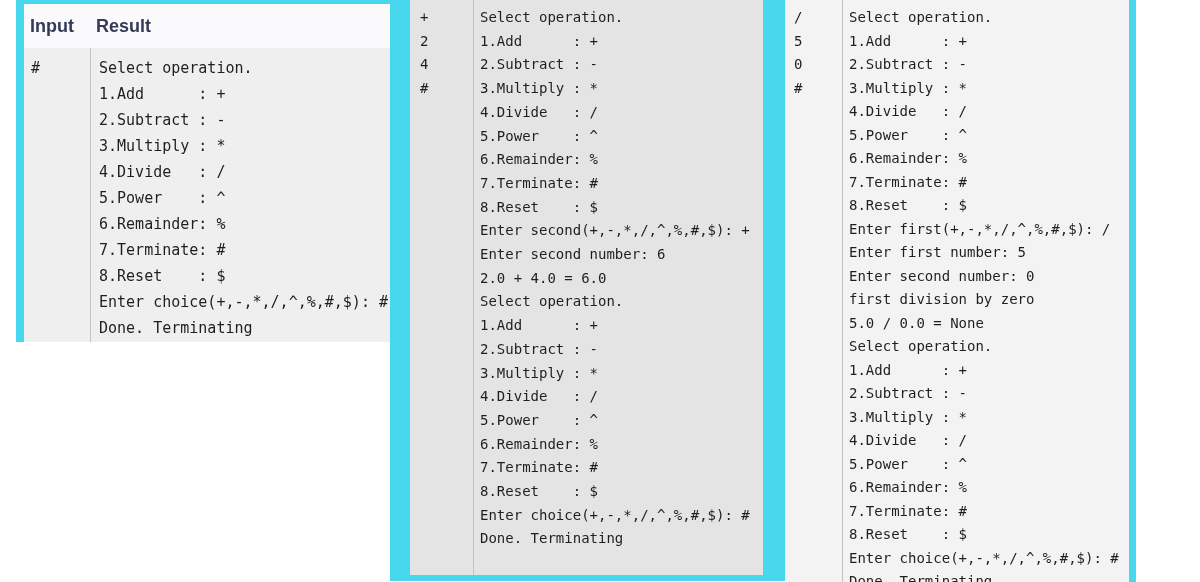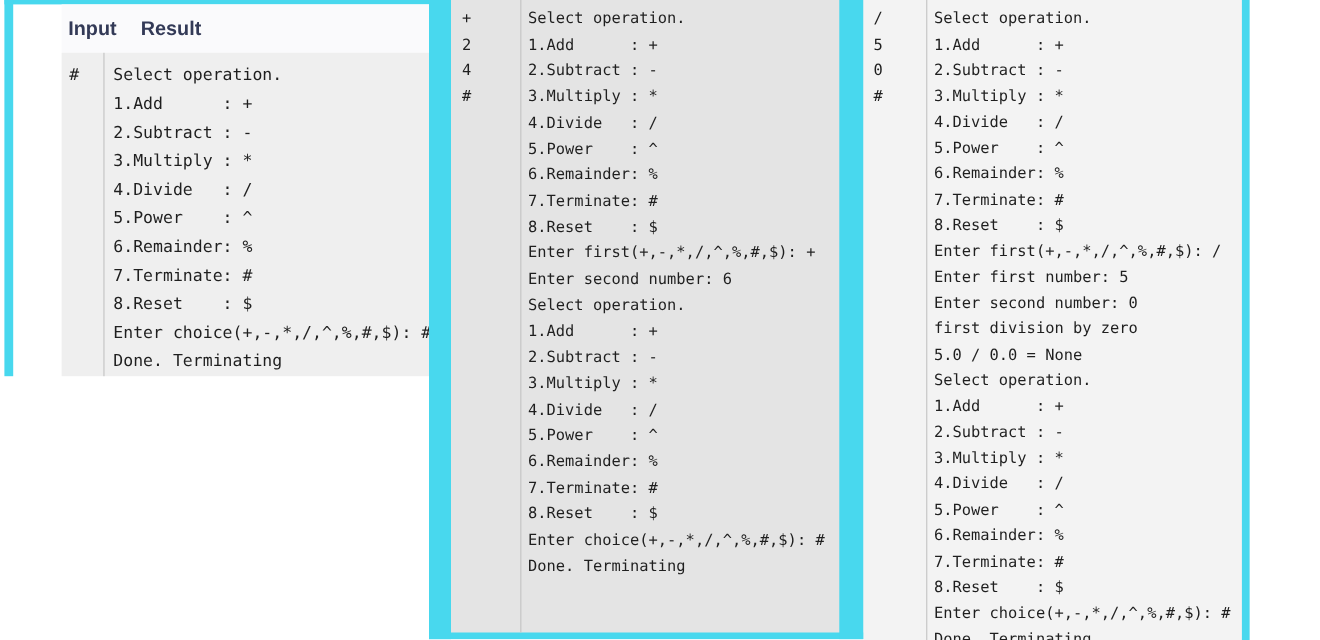--- a/index.html
+++ b/index.html
@@ -12,26 +12,25 @@
     background: #ffffff;
     overflow: hidden;
     font-family: "DejaVu Sans Mono", "Liberation Mono", monospace;
     color: var(--console-text, #1f1f1f);
   }
 
   .panel { position: absolute; top: 0; }
 
   
   .panel-left {
-    left: 4px;
+    left: 16px;
     width: 388px;
     height: 342px;
     border-top: 4px solid var(--accent-cyan, #48d8ee);
     border-left: 8px solid var(--accent-cyan, #48d8ee);
-    padding-left: 44px;
   }
   .tbl-header {
     height: 44px;
     background: var(--header-bg, #fafafc);
     display: flex;
     align-items: center;
     padding-left: 6px;
     font-family: "Liberation Sans", sans-serif;
     font-weight: bold;
     font-size: 18px;
@@ -147,22 +146,23 @@
     <div class="result-cell">
         <div class="line">Select operation.</div>
         <div class="line">1.Add      : +</div>
         <div class="line">2.Subtract : -</div>
         <div class="line">3.Multiply : *</div>
         <div class="line">4.Divide   : /</div>
         <div class="line">5.Power    : ^</div>
         <div class="line">6.Remainder: %</div>
         <div class="line">7.Terminate: #</div>
         <div class="line">8.Reset    : $</div>
-        <div class="line">Enter first(+,-,*,/,^,%,#,$): +</div>
+        <div class="line">Enter second(+,-,*,/,^,%,#,$): +</div>
         <div class="line">Enter second number: 6</div>
+        <div class="line">2.0 + 4.0 = 6.0</div>
         <div class="line">Select operation.</div>
         <div class="line">1.Add      : +</div>
         <div class="line">2.Subtract : -</div>
         <div class="line">3.Multiply : *</div>
         <div class="line">4.Divide   : /</div>
         <div class="line">5.Power    : ^</div>
         <div class="line">6.Remainder: %</div>
         <div class="line">7.Terminate: #</div>
         <div class="line">8.Reset    : $</div>
         <div class="line">Enter choice(+,-,*,/,^,%,#,$): #</div>

